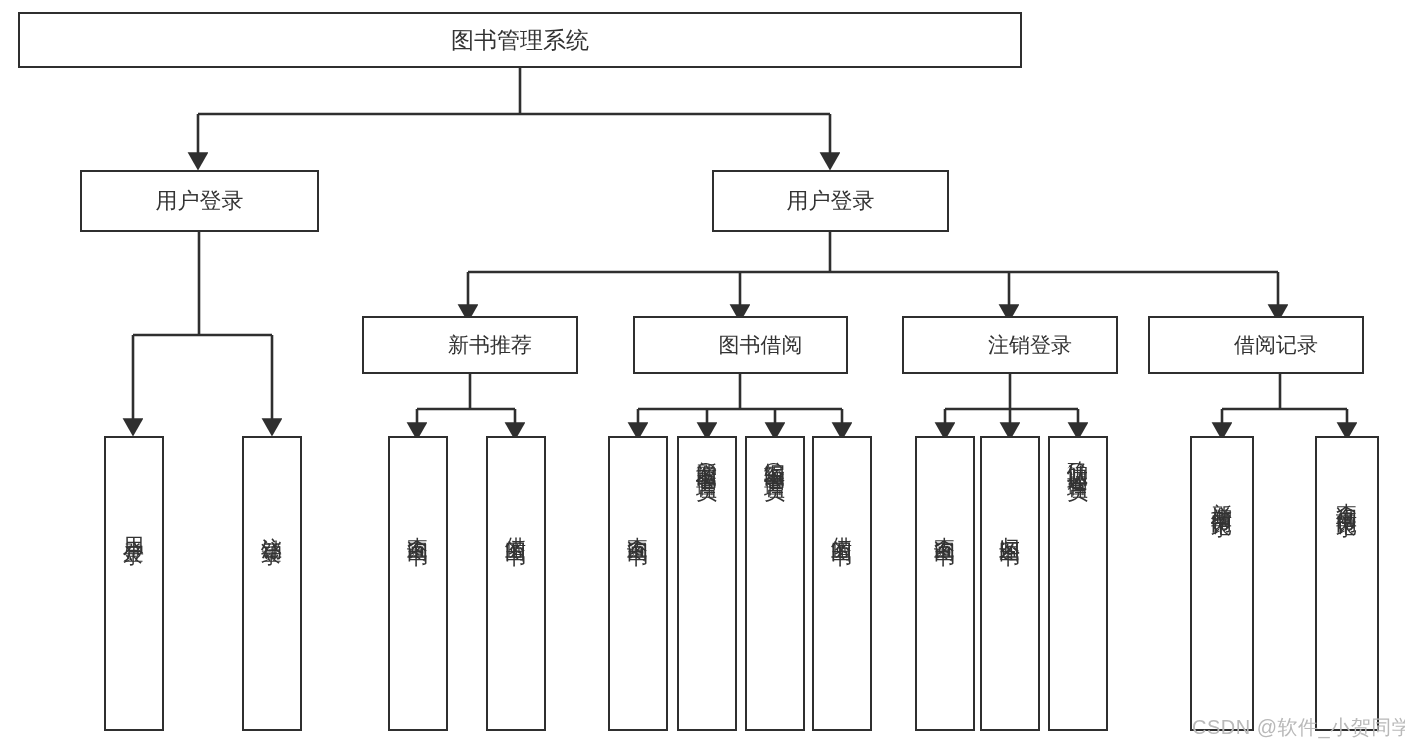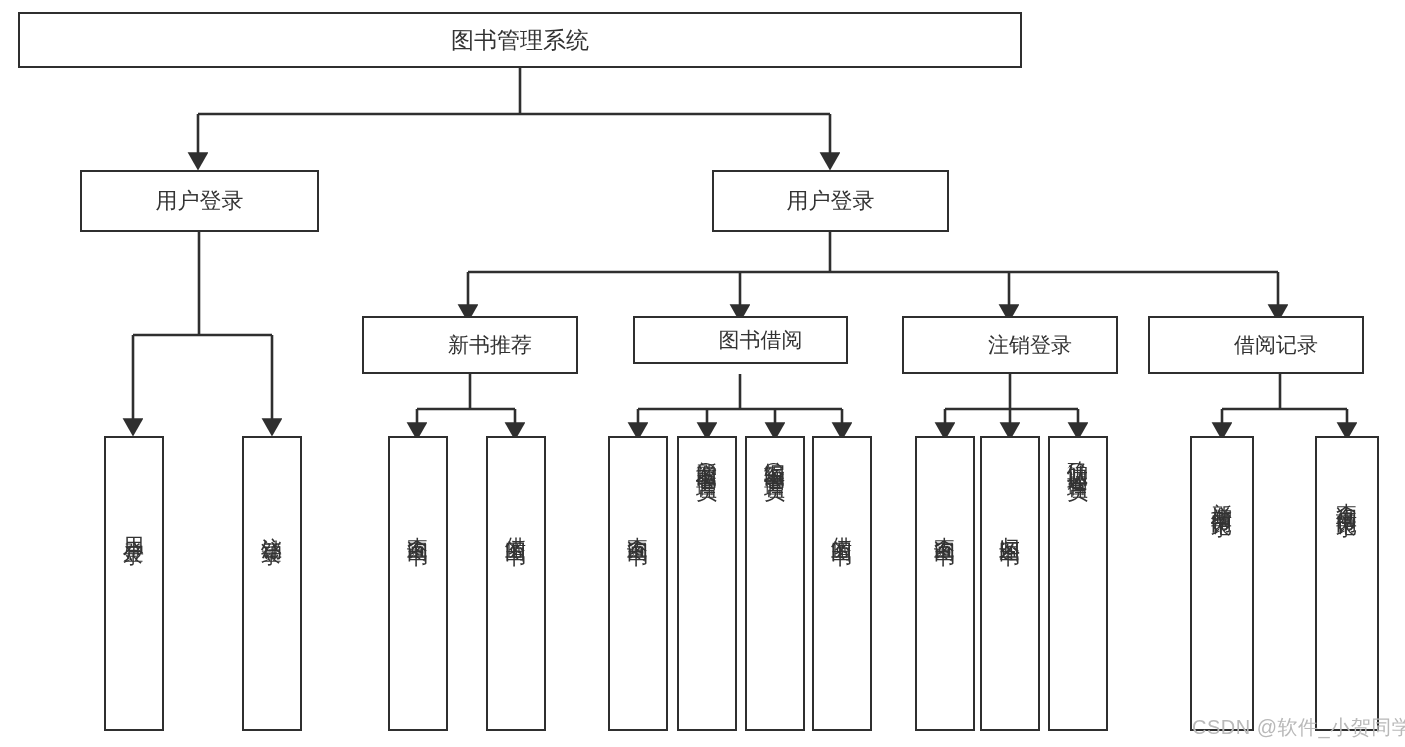--- a/index.html
+++ b/index.html
@@ -139,21 +139,21 @@
   <div class="node lvl2" style="left:80px; top:170px; width:239px; height:62px;">
     <span>用户登录</span>
   </div>
   <div class="node lvl2" style="left:712px; top:170px; width:237px; height:62px;">
     <span>用户登录</span>
   </div>
 
   <div class="node lvl3" style="left:362px; top:316px; width:216px; height:58px;">
     <span>新书推荐</span>
   </div>
-  <div class="node lvl3" style="left:633px; top:316px; width:215px; height:48px;">
+  <div class="node lvl3" style="left:633px; top:316px; width:215px; height:58px;">
     <span>图书借阅</span>
   </div>
   <div class="node lvl3" style="left:902px; top:316px; width:216px; height:58px;">
     <span>注销登录</span>
   </div>
   <div class="node lvl3" style="left:1148px; top:316px; width:216px; height:58px;">
     <span>借阅记录</span>
   </div>
 
   <div class="node leaf leaf-mid" style="left:104px; top:436px; width:60px; height:295px;">

